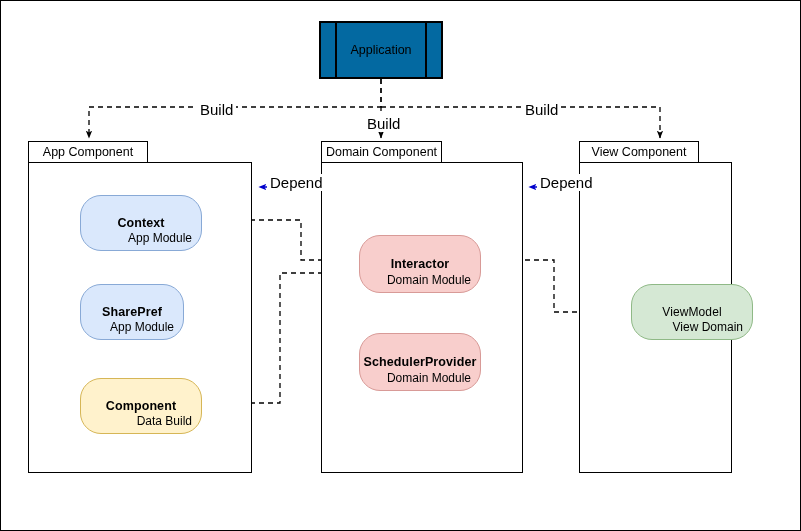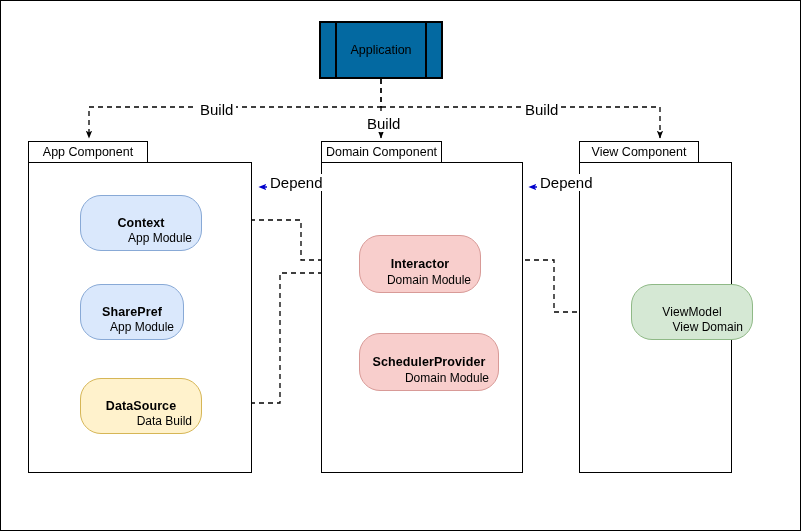--- a/index.html
+++ b/index.html
@@ -205,30 +205,30 @@
     <div class="title">Context</div>
     <div class="sub">App Module</div>
   </div>
 
   <div class="node blue" style="left:79px; top:283px; width:104px; height:56px;">
     <div class="title">SharePref</div>
     <div class="sub">App Module</div>
   </div>
 
   <div class="node yellow" style="left:79px; top:377px; width:122px; height:56px;">
-    <div class="title">DataSource</div>
+    <div class="title">Component</div>
     <div class="sub">Data Build</div>
   </div>
 
   <div class="node red" style="left:358px; top:234px; width:122px; height:58px;">
     <div class="title">Interactor</div>
     <div class="sub">Domain Module</div>
   </div>
 
-  <div class="node red" style="left:358px; top:332px; width:140px; height:58px;">
+  <div class="node red" style="left:358px; top:332px; width:122px; height:58px;">
     <div class="title">SchedulerProvider</div>
     <div class="sub">Domain Module</div>
   </div>
 
   <div class="node green plain" style="left:630px; top:283px; width:122px; height:56px;">
     <div class="title">ViewModel</div>
     <div class="sub">View Domain</div>
   </div>
 
   <div class="edge-label" style="left:196px; top:100px;">Build</div>

